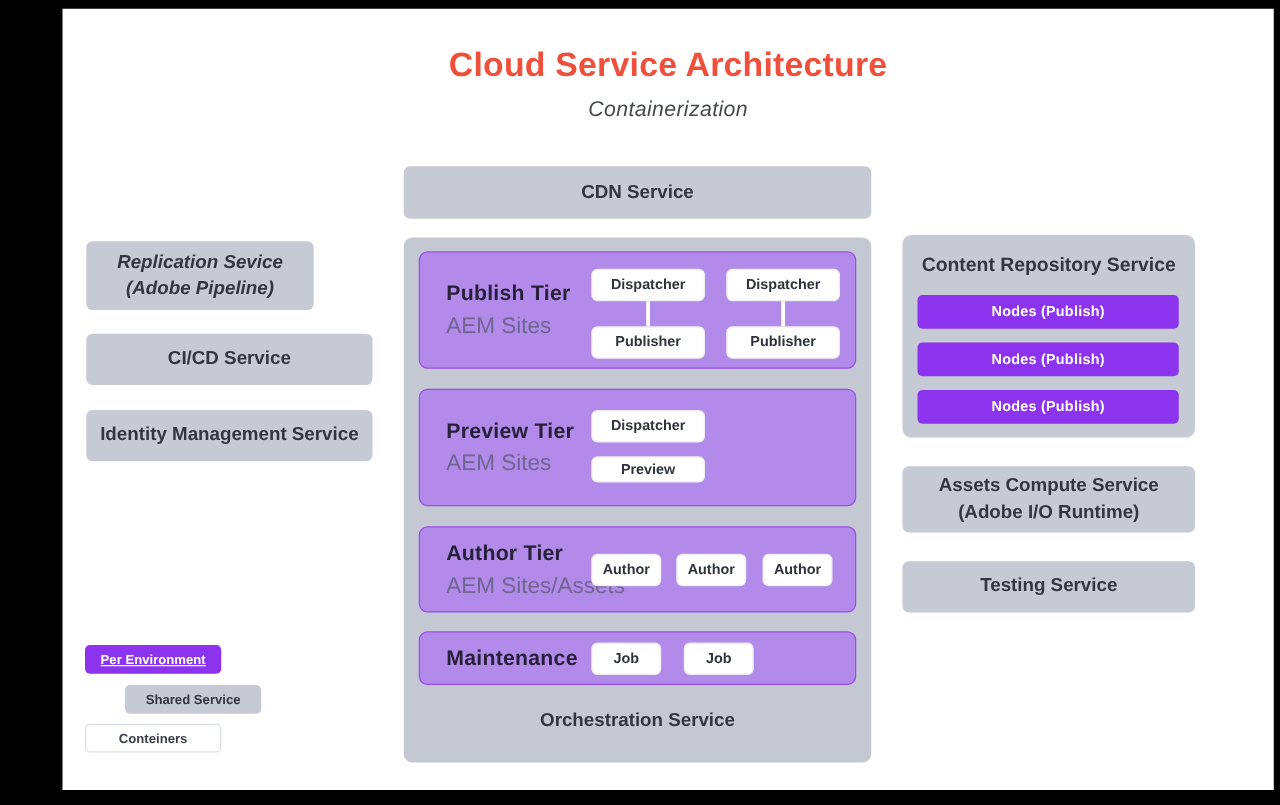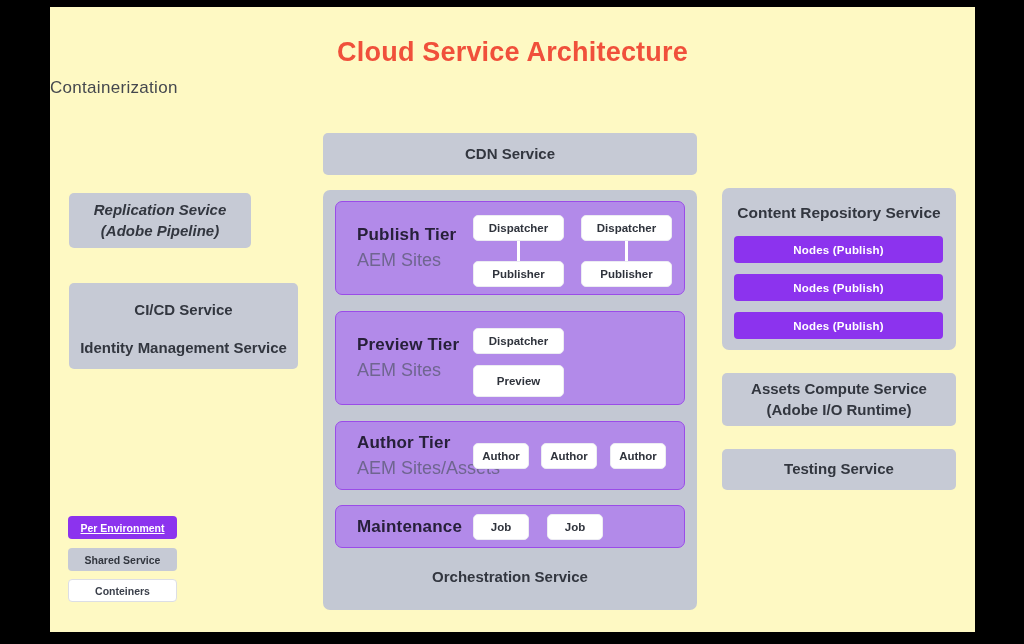--- a/index.html
+++ b/index.html
@@ -6,32 +6,33 @@
   body{
     width:1024px;height:644px;
     background:#000;
     position:relative;
     overflow:hidden;
     font-family:"Liberation Sans", sans-serif;
     -webkit-font-smoothing:antialiased;
   }
   .slide{
     position:absolute;left:50px;top:7px;width:925px;height:625px;
-    background:#fef9c3;
+    background:#ffffff;
+    padding-left:44px;
   }
   .abs{position:absolute;box-sizing:border-box;}
 
   
   .title{
     left:0;top:30px;width:100%;text-align:center;
     font-size:27px;font-weight:700;color:#F0503B;letter-spacing:.2px;
   }
   .subtitle{
-    left:0;top:71px;width:100%;
-    font-size:17px;font-weight:400;color:#45484E;letter-spacing:.3px;
+    left:0;top:71px;width:100%;text-align:center;
+    font-size:17px;font-weight:400;color:#45484E;letter-spacing:.3px;font-style:italic;
   }
 
   
   .gray-box{
     background:#C6CAD5;border-radius:5px;
     display:flex;align-items:center;justify-content:center;text-align:center;
     color:#32363F;font-weight:700;font-size:15px;line-height:1.35;
     white-space:pre-line;
   }
 
@@ -81,31 +82,31 @@
     left:12px;width:209px;height:27px;
     background:#8C33EE;border-radius:4px;
     display:flex;align-items:center;justify-content:center;
     color:#ffffff;font-size:11.5px;font-weight:700;letter-spacing:.2px;
   }
   .assets{left:672px;top:366px;width:234px;height:53px;}
   .testing{left:672px;top:442px;width:234px;height:41px;}
 
   
   .svc-repl{left:19px;top:186px;width:182px;height:55px;font-style:italic;}
-  .svc-cicd{left:19px;top:276px;width:229px;height:55px;}
+  .svc-cicd{left:19px;top:260px;width:229px;height:41px;}
   .svc-idm{left:19px;top:321px;width:229px;height:41px;}
 
   
   .legend-item{
     left:18px;width:109px;height:23px;border-radius:4px;
     display:flex;align-items:center;justify-content:center;
     font-size:10.5px;font-weight:700;
   }
   .legend-per-env{top:509px;background:#8C33EE;color:#ffffff;text-decoration:underline;}
-  .legend-shared{top:541px;background:#C6CAD5;color:#32363F;}
+  .legend-shared{top:541px;background:#C6CAD5;color:#32363F;margin-left:32px;}
   .legend-containers{top:572px;background:#ffffff;color:#3A3F4A;border:1px solid #DCDEE5;}
 </style>
 </head>
 <body>
 
 <div class="slide">
 
   <div class="abs title">Cloud Service Architecture</div>
   <div class="abs subtitle">Containerization</div>
 
@@ -130,21 +131,21 @@
         <div class="white-box">Dispatcher</div>
         <div class="connector"></div>
         <div class="white-box">Publisher</div>
       </div>
     </div>
 
     <div class="abs tier tier-preview">
       <div class="tier-title">Preview Tier</div>
       <div class="tier-sub">AEM Sites</div>
       <div class="white-box" style="left:137px;top:16px;width:91px;height:26px;">Dispatcher</div>
-      <div class="white-box" style="left:137px;top:53px;width:91px;height:32px;">Preview</div>
+      <div class="white-box" style="left:137px;top:53px;width:91px;height:21px;">Preview</div>
     </div>
 
     <div class="abs tier tier-author">
       <div class="tier-title">Author Tier</div>
       <div class="tier-sub">AEM Sites/Assets</div>
       <div class="white-box" style="left:137px;top:21px;width:56px;height:26px;">Author</div>
       <div class="white-box" style="left:205px;top:21px;width:56px;height:26px;">Author</div>
       <div class="white-box" style="left:274px;top:21px;width:56px;height:26px;">Author</div>
     </div>
 

